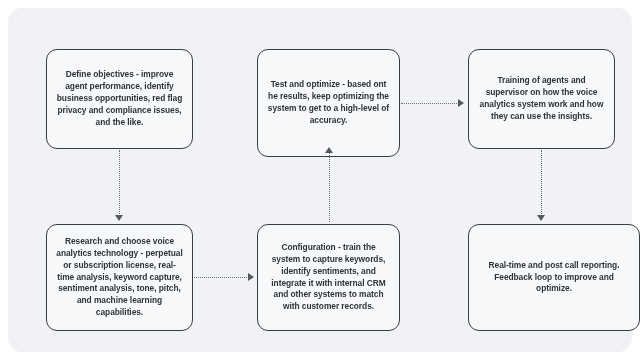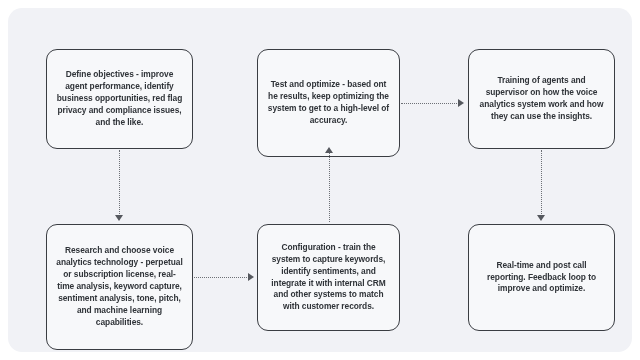--- a/index.html
+++ b/index.html
@@ -41,23 +41,23 @@
     font-weight: 700;
     color: #2f3338;
     text-align: center;
     letter-spacing: -0.05px;
     white-space: pre-line;
   }
   
   #node-define      { left: 38px;  top: 41px;  width: 147px; height: 100px; }
   #node-test        { left: 249px; top: 41px;  width: 143px; height: 108px; }
   #node-training    { left: 460px; top: 41px;  width: 147px; height: 100px; align-items: center; }
-  #node-research    { left: 38px;  top: 216px; width: 147px; height: 126px; }
+  #node-research    { left: 38px;  top: 216px; width: 147px; height: 107px; }
   #node-config      { left: 249px; top: 216px; width: 143px; height: 107px; }
-  #node-reporting   { left: 460px; top: 216px; width: 147px; height: 107px; }
+  #node-reporting   { left: 460px; top: 216px; width: 172px; height: 107px; }
 
   
   .conn { position: absolute; }
   .conn-v {
     border-left: 1.4px dotted #6d7076;
   }
   .conn-h {
     border-top: 1.4px dotted #6d7076;
   }
   .arrow {

